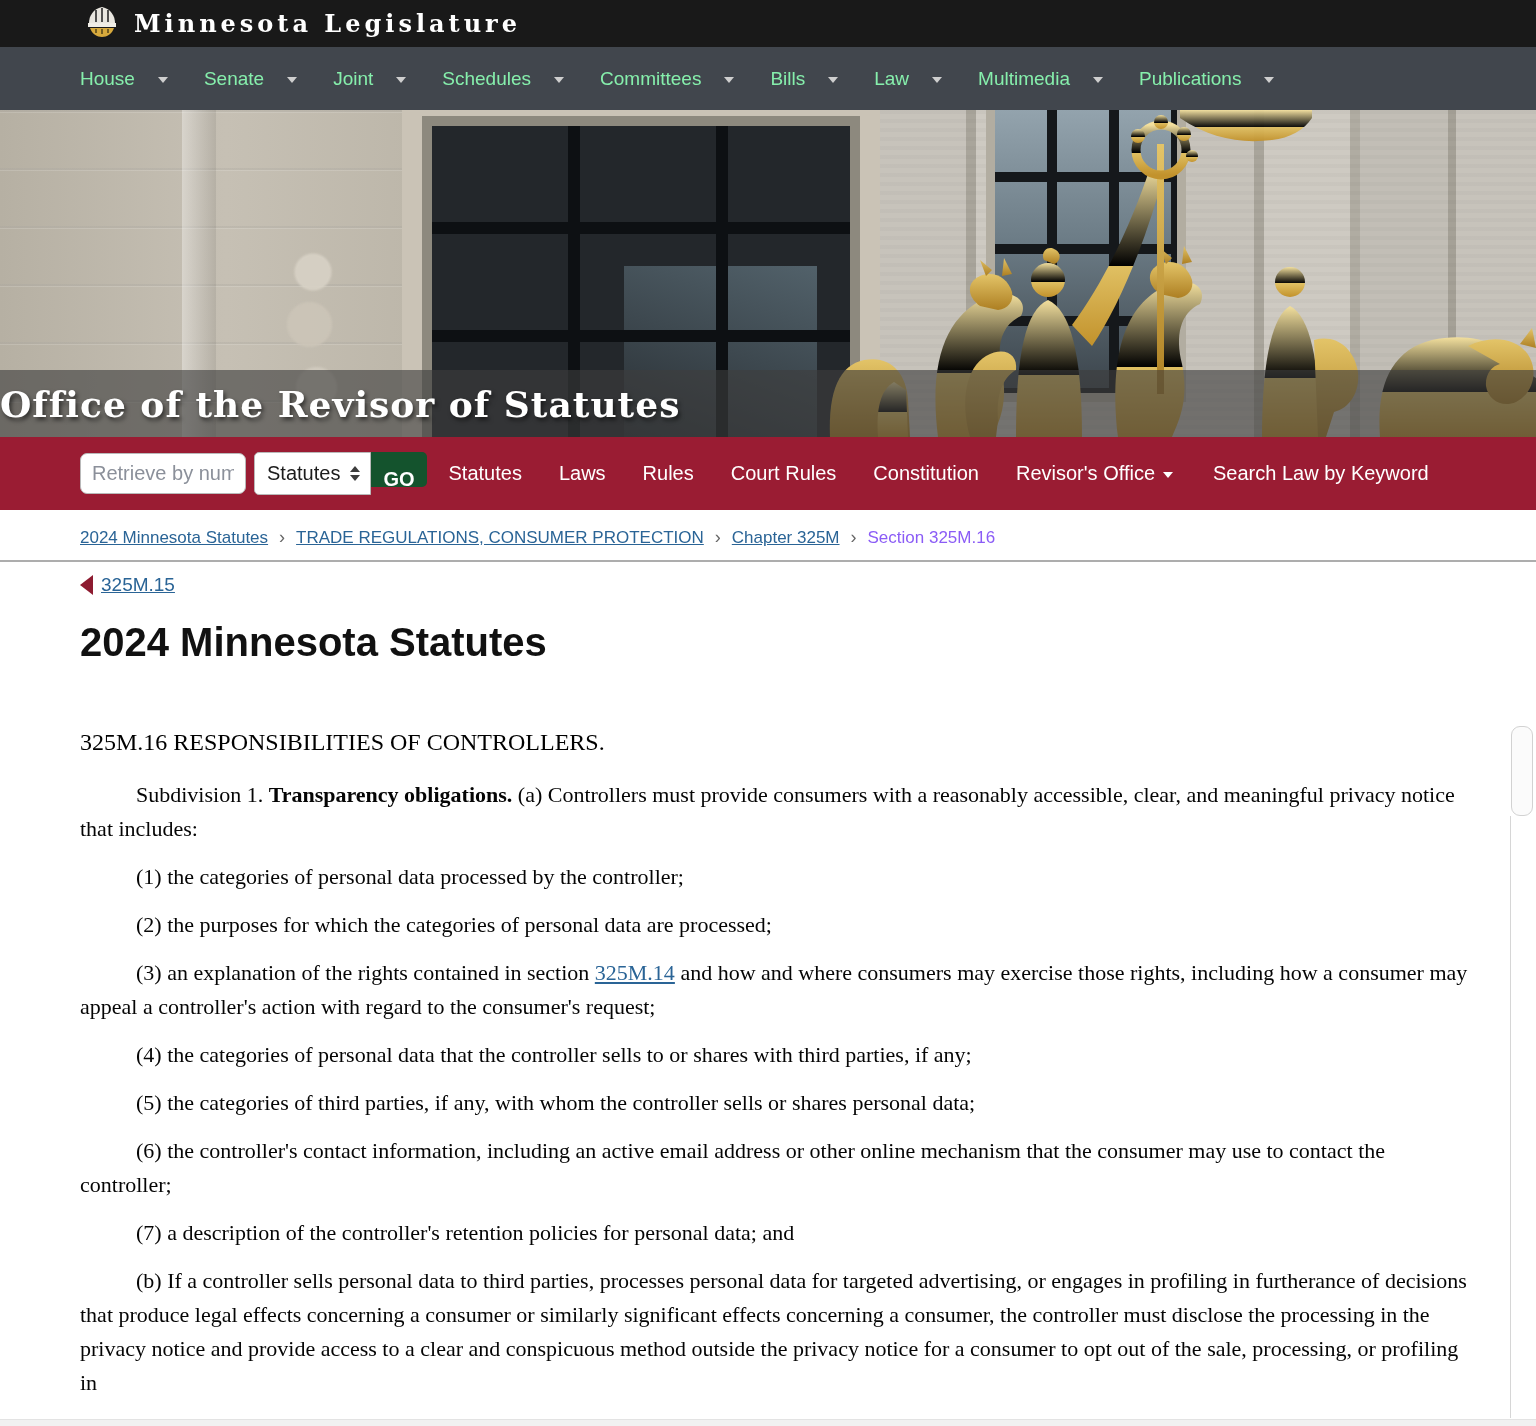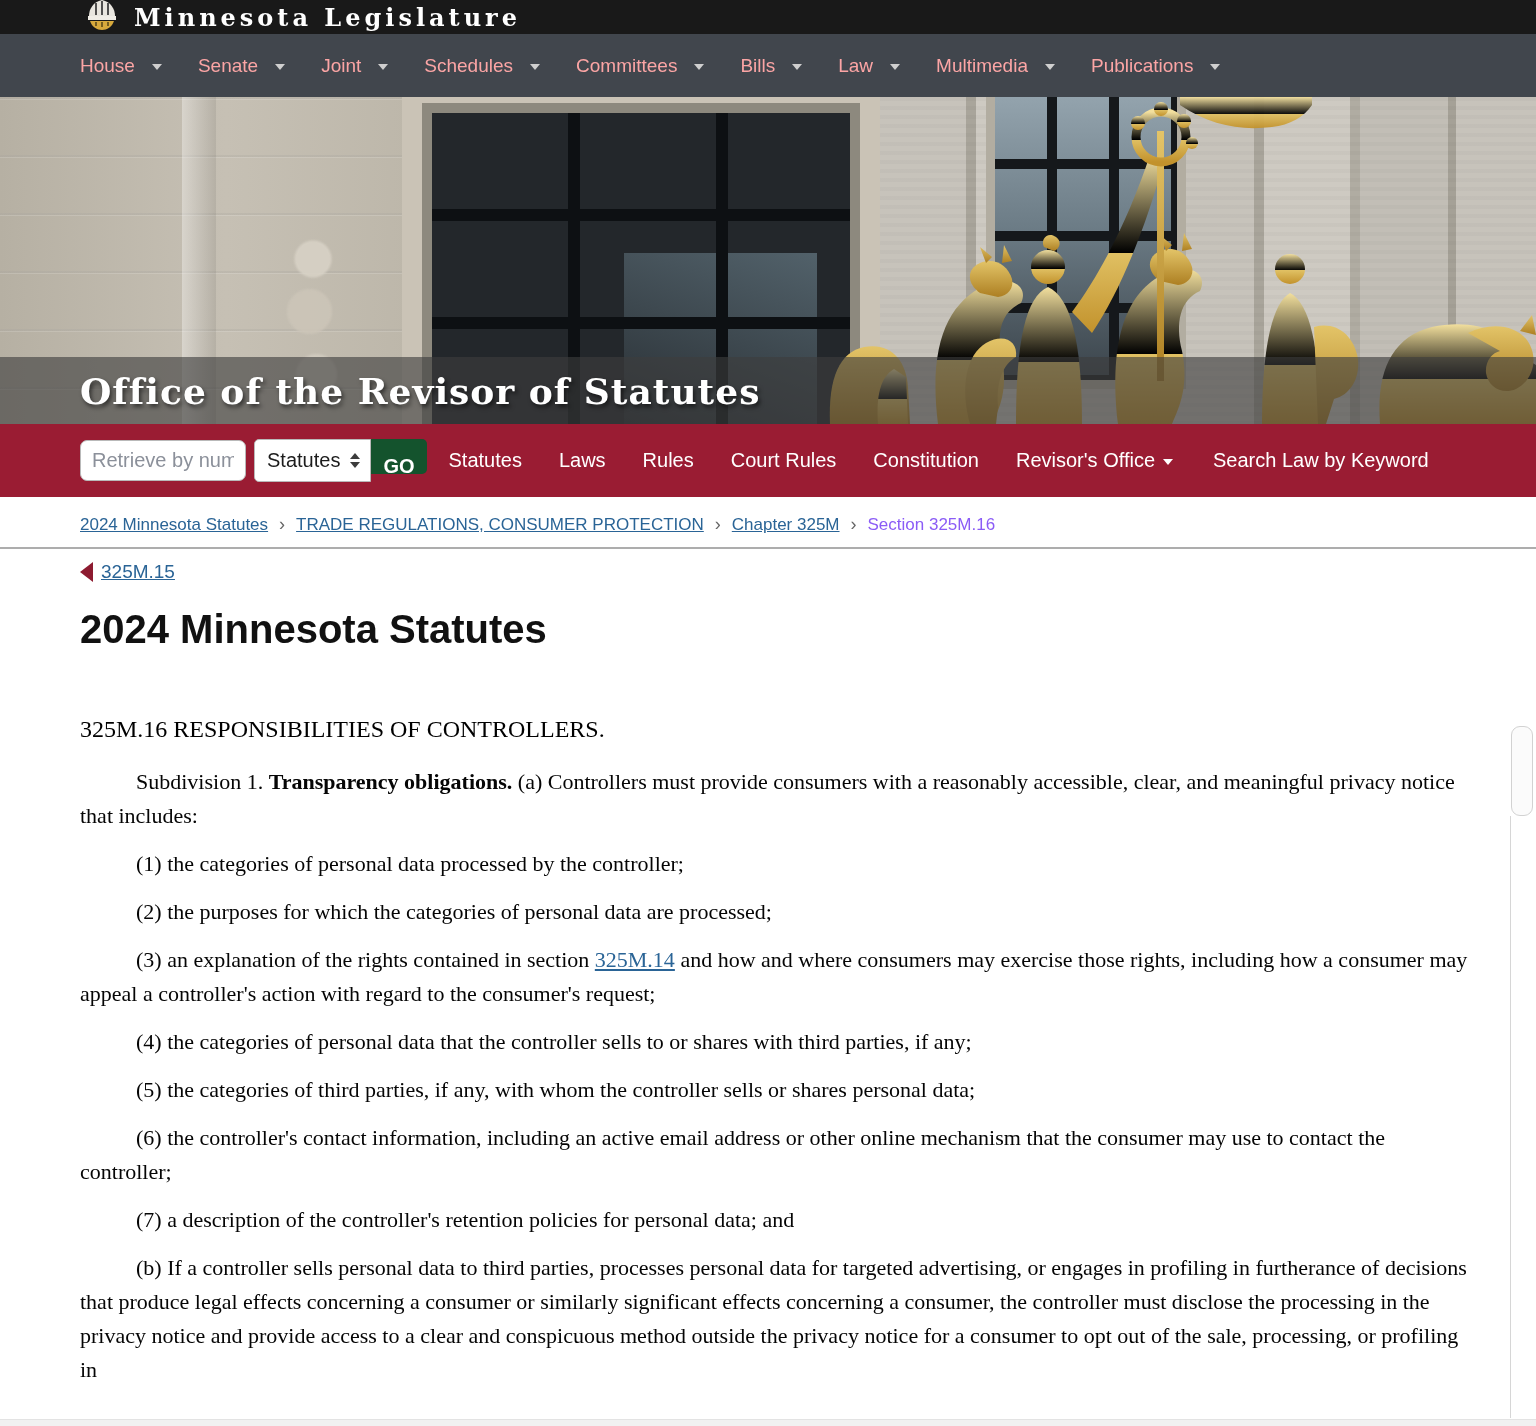--- a/index.html
+++ b/index.html
@@ -1,30 +1,30 @@
 <!DOCTYPE html>
 <html><head>
 <meta charset="utf-8">
 <style>
   * { box-sizing: border-box; margin: 0; padding: 0; }
   html,body { width:1536px; height:1426px; background:#fff; overflow:hidden;
     font-family:"Liberation Sans", sans-serif; position:relative; }
 
   
-  .topbar { height:34px; background:#191919; display:flex; align-items:center;
+  .topbar { height:47px; background:#191919; display:flex; align-items:center;
     padding-left:84px; gap:14px; }
   .topbar .brand { color:#fff; font-family:"DejaVu Serif", serif; font-weight:700;
     font-size:24px; letter-spacing:4px; }
   .dome-icon { width:36px; height:34px; display:block; }
 
   
   .mainnav { height:63px; background:#41464d; display:flex; align-items:center;
     padding-left:80px; gap:36px; }
-  .mainnav a { color:#fca5a5; font-size:19px; text-decoration:none; display:flex;
-    align-items:center; gap:17px; white-space:nowrap; cursor:pointer; }
+  .mainnav a { color:#86efac; font-size:19px; text-decoration:none; display:flex;
+    align-items:center; gap:23px; white-space:nowrap; cursor:pointer; }
   .caret { width:0; height:0; border-left:5px solid transparent; border-right:5px solid transparent;
     border-top:6px solid #cfcfcf; display:inline-block; margin-top:2px; }
 
   
   .hero { position:relative; height:327px; overflow:hidden;
     background:linear-gradient(180deg,#bdb7ab 0%,#c8c2b6 60%,#c3bdb1 100%); }
   .hero .grooves { position:absolute; left:0; top:0; width:410px; height:100%;
     background:
       repeating-linear-gradient(180deg, rgba(255,255,255,.14) 0 3px, transparent 3px 58px),
       repeating-linear-gradient(180deg, rgba(90,84,72,.18) 0 2px, transparent 2px 58px),
@@ -53,21 +53,21 @@
   .window2 { position:absolute; left:986px; top:0; width:200px; height:292px;
     background:#2f363c; border:9px solid #b2ada1; border-top:none; overflow:hidden; }
   .window2 .sky { position:absolute; inset:0;
     background:linear-gradient(180deg,#93a3ad 0%, #6d7d87 45%, #3a434a 100%); }
   .window2 .gridv { position:absolute; inset:0;
     background:repeating-linear-gradient(90deg, transparent 0 52px, #15181b 52px 62px); }
   .window2 .gridh { position:absolute; inset:0;
     background:repeating-linear-gradient(180deg, transparent 0 62px, #15181b 62px 72px); }
   .statues { position:absolute; left:820px; bottom:0; width:716px; height:327px; }
   .hero-band { position:absolute; left:0; right:0; bottom:0; height:67px;
-    background:rgba(62,62,62,.62); display:flex; align-items:center; padding-left:80px; }
+    background:rgba(62,62,62,.62); display:flex; align-items:center; }
   .hero-band .band-title { color:#fff; font-family:"DejaVu Serif", serif; font-weight:700;
     font-size:36px; letter-spacing:1px; text-shadow:2px 3px 4px rgba(0,0,0,.55); }
 
   
   .redbar { height:73px; background:#9a1c33; display:flex; align-items:center;
     padding-left:80px; white-space:nowrap; overflow:hidden; }
   .retrieve-input { width:166px; height:41px; border:1px solid #b9b9b9; border-radius:7px;
     font-size:20px; padding:0 11px; color:#444; outline:none; }
   .retrieve-input::placeholder { color:#8b909a; }
   .selgo { display:flex; margin-left:8px; }

